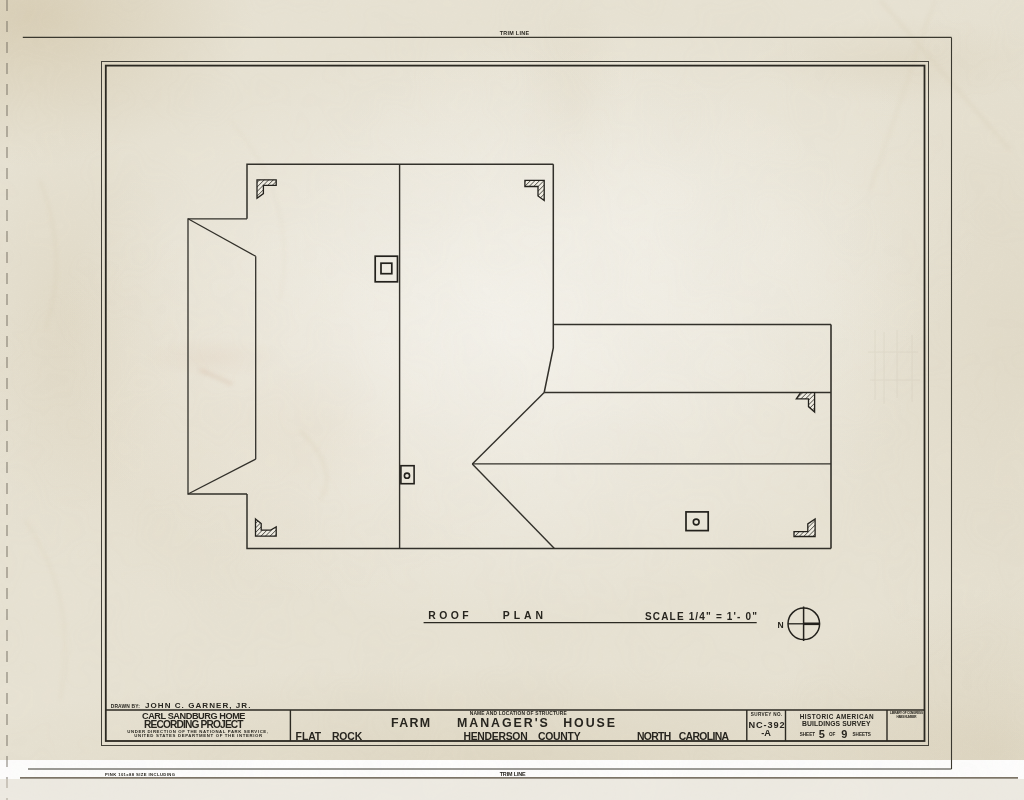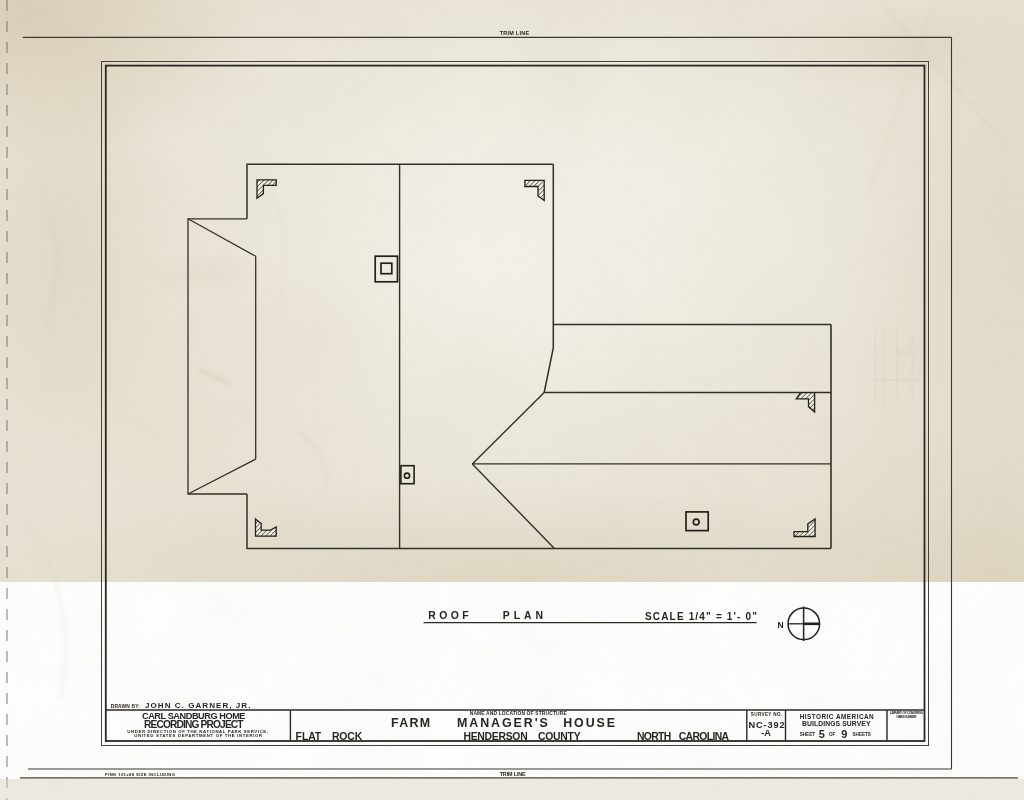--- a/index.html
+++ b/index.html
@@ -1,17 +1,17 @@
 <!DOCTYPE html>
 <html><head>
 <meta charset="utf-8">
 <style>
   html,body{margin:0;padding:0;width:1024px;height:800px;overflow:hidden;
     font-family:"Liberation Sans",sans-serif;}
-  #sheet{position:relative;width:1024px;height:582px;
+  #sheet{position:relative;width:1024px;height:760px;
     background:
       radial-gradient(ellipse 620px 420px at 48% 44%, rgba(246,244,238,.9) 0%, rgba(246,244,238,0) 70%),
       radial-gradient(ellipse 500px 300px at 62% 30%, rgba(244,242,234,.55) 0%, rgba(244,242,234,0) 70%),
       radial-gradient(ellipse 300px 200px at 3% 2%, rgba(206,192,160,.55) 0%, rgba(206,192,160,0) 75%),
       radial-gradient(ellipse 260px 500px at 100% 45%, rgba(215,205,182,.35) 0%, rgba(215,205,182,0) 75%),
       radial-gradient(ellipse 700px 120px at 50% 100%, rgba(210,199,172,.4) 0%, rgba(210,199,172,0) 80%),
       radial-gradient(ellipse 320px 220px at 97% 99%, rgba(208,196,168,.4) 0%, rgba(208,196,168,0) 75%),
       radial-gradient(ellipse 420px 260px at 25% 55%, rgba(222,211,188,.35) 0%, rgba(222,211,188,0) 72%),
       radial-gradient(ellipse 90px 26px at 21% 47%, rgba(196,150,120,.16) 0%, rgba(196,150,120,0) 80%),
       radial-gradient(ellipse 120px 90px at 31% 56%, rgba(205,186,150,.22) 0%, rgba(205,186,150,0) 75%),

